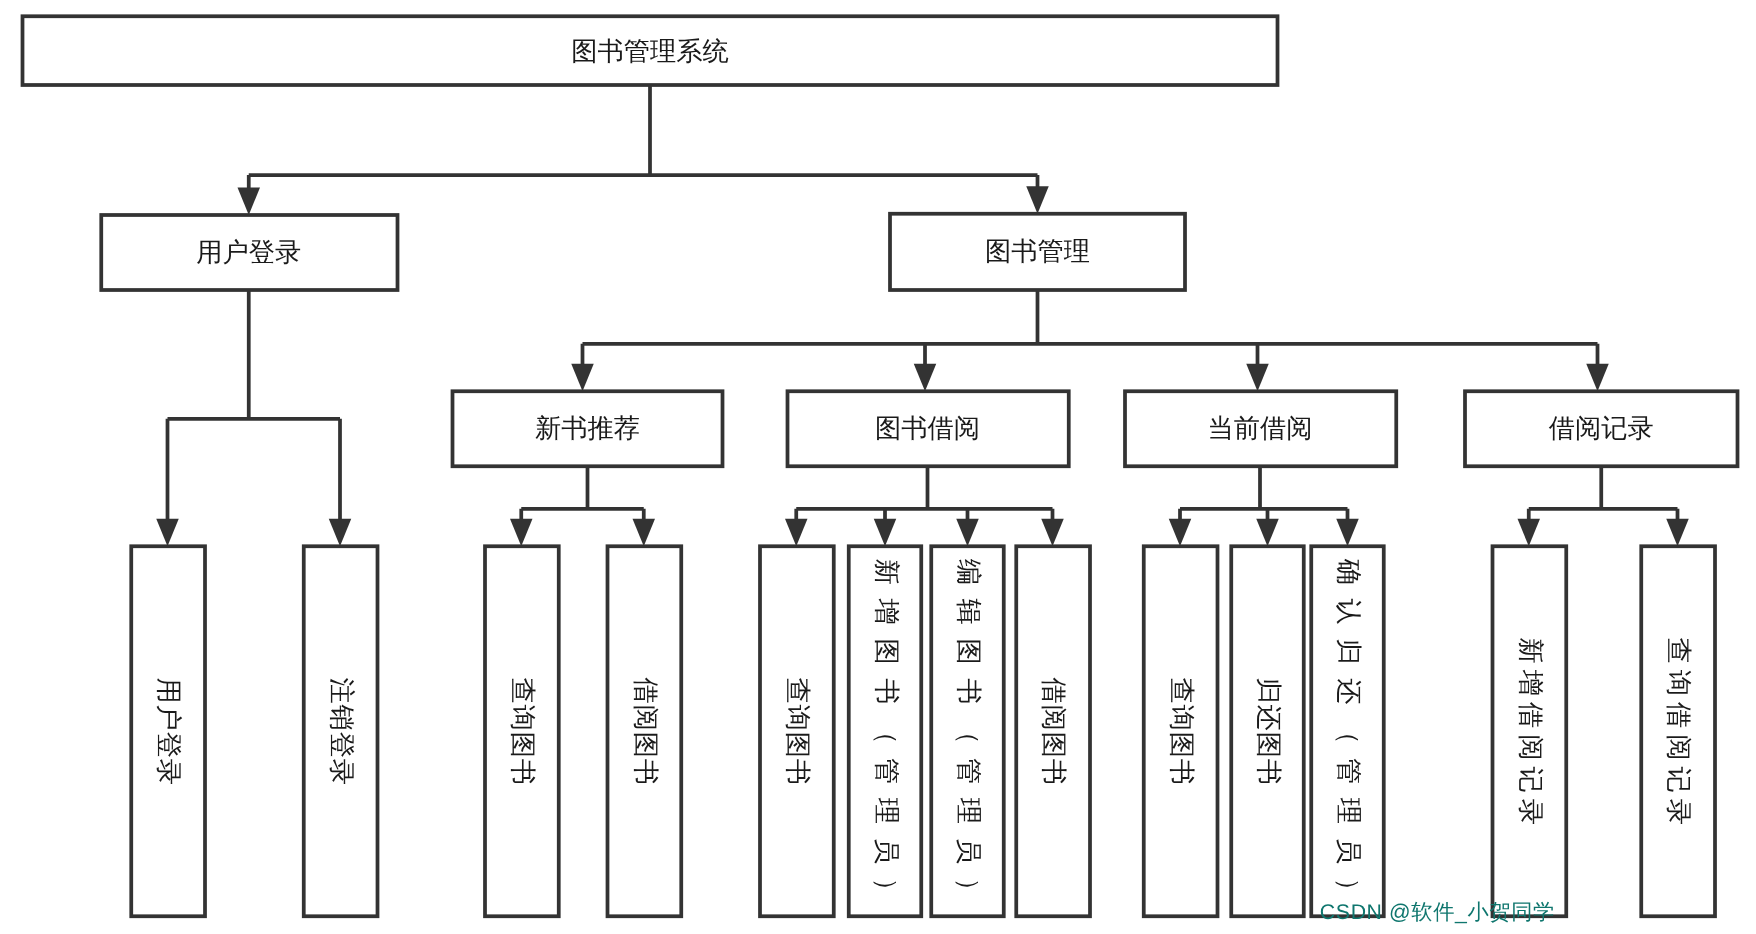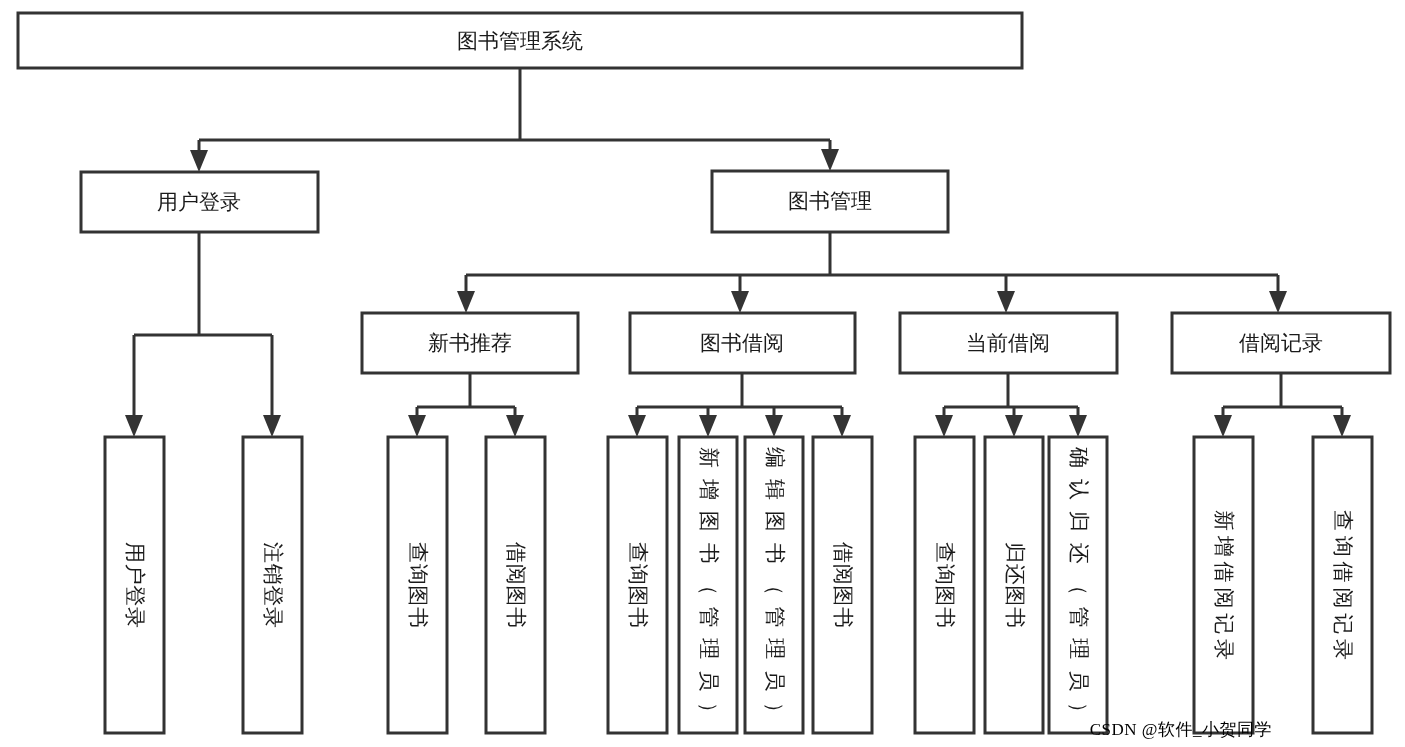--- a/index.html
+++ b/index.html
@@ -11,21 +11,20 @@
     width: 1405px;
     height: 747px;
     font-family: "DejaVu Sans", "Liberation Sans", sans-serif;
     overflow: hidden;
     position: relative;
   }
   #diagram-root {
     position: relative;
     width: 1258px;
     height: 747px;
-    padding-left: 28px;
   }
   svg#flowchart {
     position: absolute;
     top: 0;
     left: 0;
     width: 1405px;
     height: 747px;
     display: block;
   }
   .node-box {
@@ -54,23 +53,23 @@
     fill: #1a1a1a;
     font-family: "DejaVu Sans", "Liberation Sans", sans-serif;
     font-size: 21px;
     text-anchor: middle;
     dominant-baseline: middle;
   }
   .watermark-text {
     position: absolute;
     right: 14px;
     bottom: 6px;
-    font-family: Liberation Serif, serif;
+    font-family: Liberation Sans, sans-serif;
     font-size: 17px;
-    color: #000000;
+    color: #0f766e;
     letter-spacing: 0.5px;
     white-space: nowrap;
     user-select: none;
   }
 </style>
 </head>
 <body>
 
 <div id="diagram-root">
 

